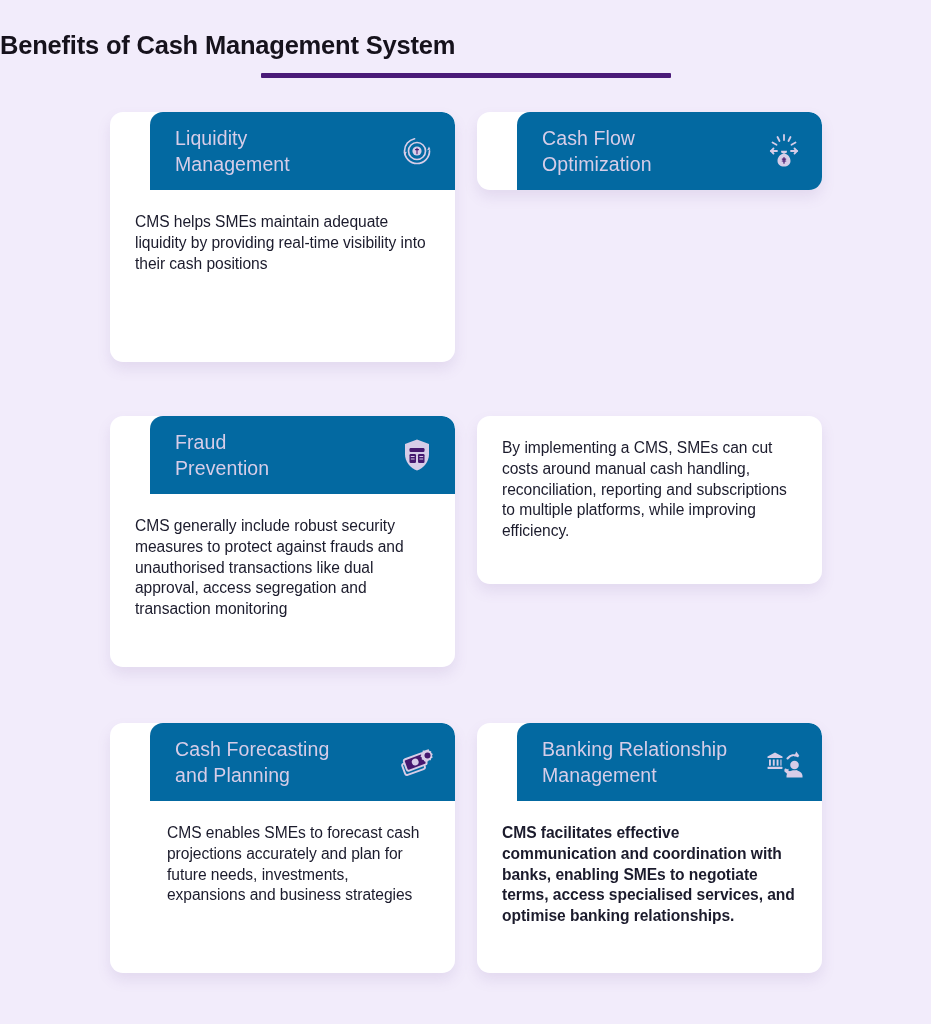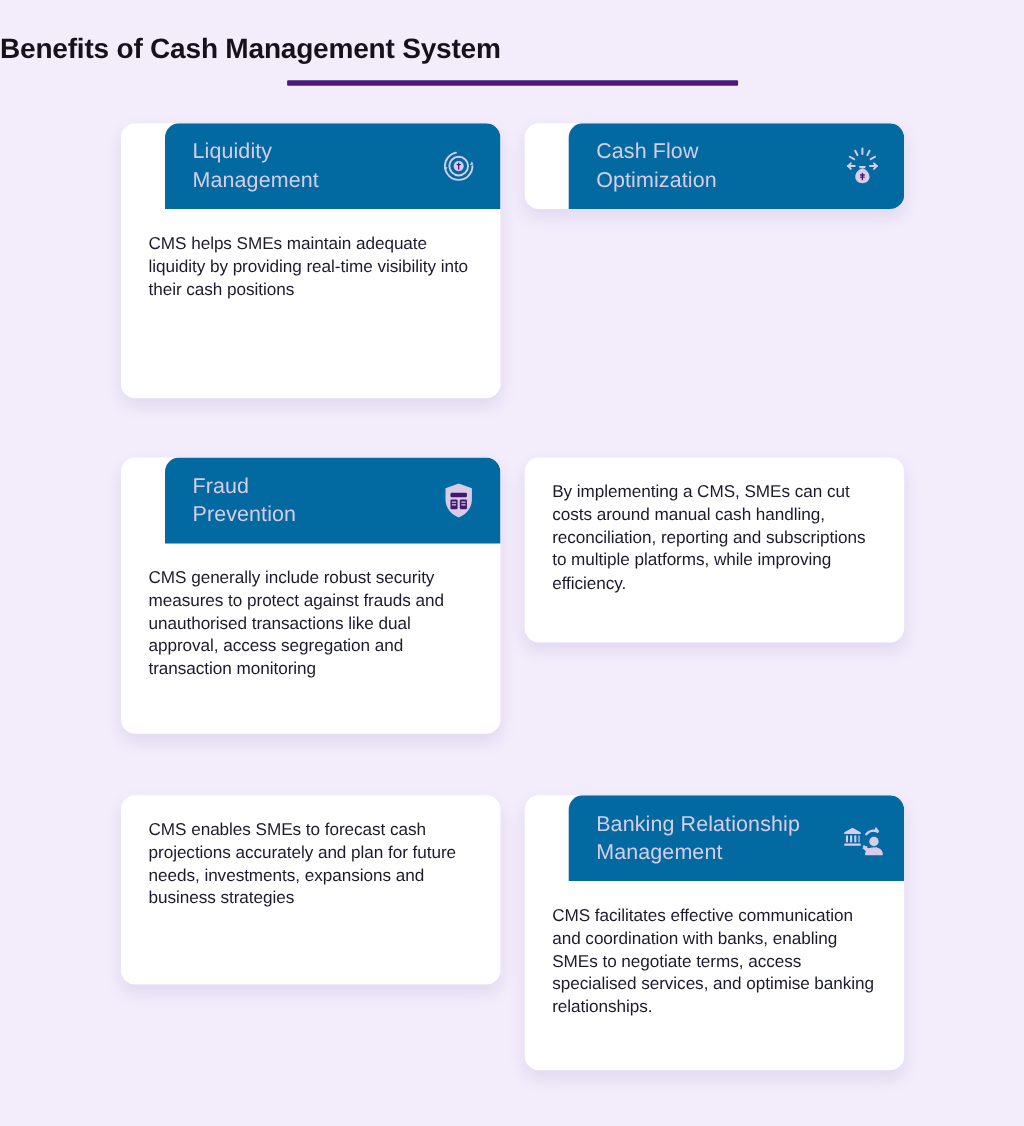--- a/index.html
+++ b/index.html
@@ -118,22 +118,22 @@
     font-size: 15.6px;
     line-height: 20.8px;
     letter-spacing: -0.05px;
   }
 
   
   .h-a { min-height: 172px; }
   .h-b { min-height: 172px; }
   .h-c { min-height: 173px; }
   .h-d { min-height: 168px; }
-  .h-e { min-height: 172px; }
-  .h-f { min-height: 172px; }
+  .h-e { min-height: 172px; margin-left: 32px; }
+  .h-f { min-height: 172px; font-weight: bold; }
 
   .spacer-row { height: 54px; }
   .spacer-row-2 { height: 56px; }
 </style>
 </head>
 <body>
 
 <div class="page">
 
   <div class="title-wrap">
@@ -213,20 +213,37 @@
         </div>
       </div>
 
     </div>
 
     <div class="spacer-row-2"></div>
 
     <div class="row row-3">
 
       <div class="card">
+        <div class="card-header">
+          <div class="card-title">Cash Forecasting
+and Planning</div>
+          <div class="card-icon">
+            <svg width="40" height="40" viewBox="0 0 40 40" fill="none">
+              <g transform="rotate(-20 20 22)">
+                <rect x="5.5" y="17" width="21" height="12" rx="2" fill="none" stroke="#d7cde8" stroke-width="1.9"></rect>
+                <rect x="8.5" y="13.5" width="21" height="12" rx="2" fill="#45186f" stroke="#d7cde8" stroke-width="1.9"></rect>
+                <circle cx="19" cy="19.5" r="3.4" fill="#d7cde8"></circle>
+              </g>
+              <g fill="#d7cde8">
+                <path d="M29.8 7.8l1.9-.5.8 1.6 1.7.3.1 1.9 1.5 1-.8 1.7 .7 1.6-1.6 1-.3 1.8-1.9.1-1.1 1.5-1.6-.9-1.7.6-.9-1.6-1.8-.4v-1.9l-1.4-1.1.9-1.6-.6-1.7 1.7-.9.4-1.8 1.9.1z"></path>
+                <circle cx="30.5" cy="13.4" r="3" fill="#45186f"></circle>
+              </g>
+            </svg>
+          </div>
+        </div>
         <div class="card-body h-e">
           <div class="card-text">CMS enables SMEs to forecast cash projections accurately and plan for future needs, investments, expansions and business strategies</div>
         </div>
       </div>
 
       <div class="card">
         <div class="card-header">
           <div class="card-title">Banking Relationship
 Management</div>
           <div class="card-icon">

